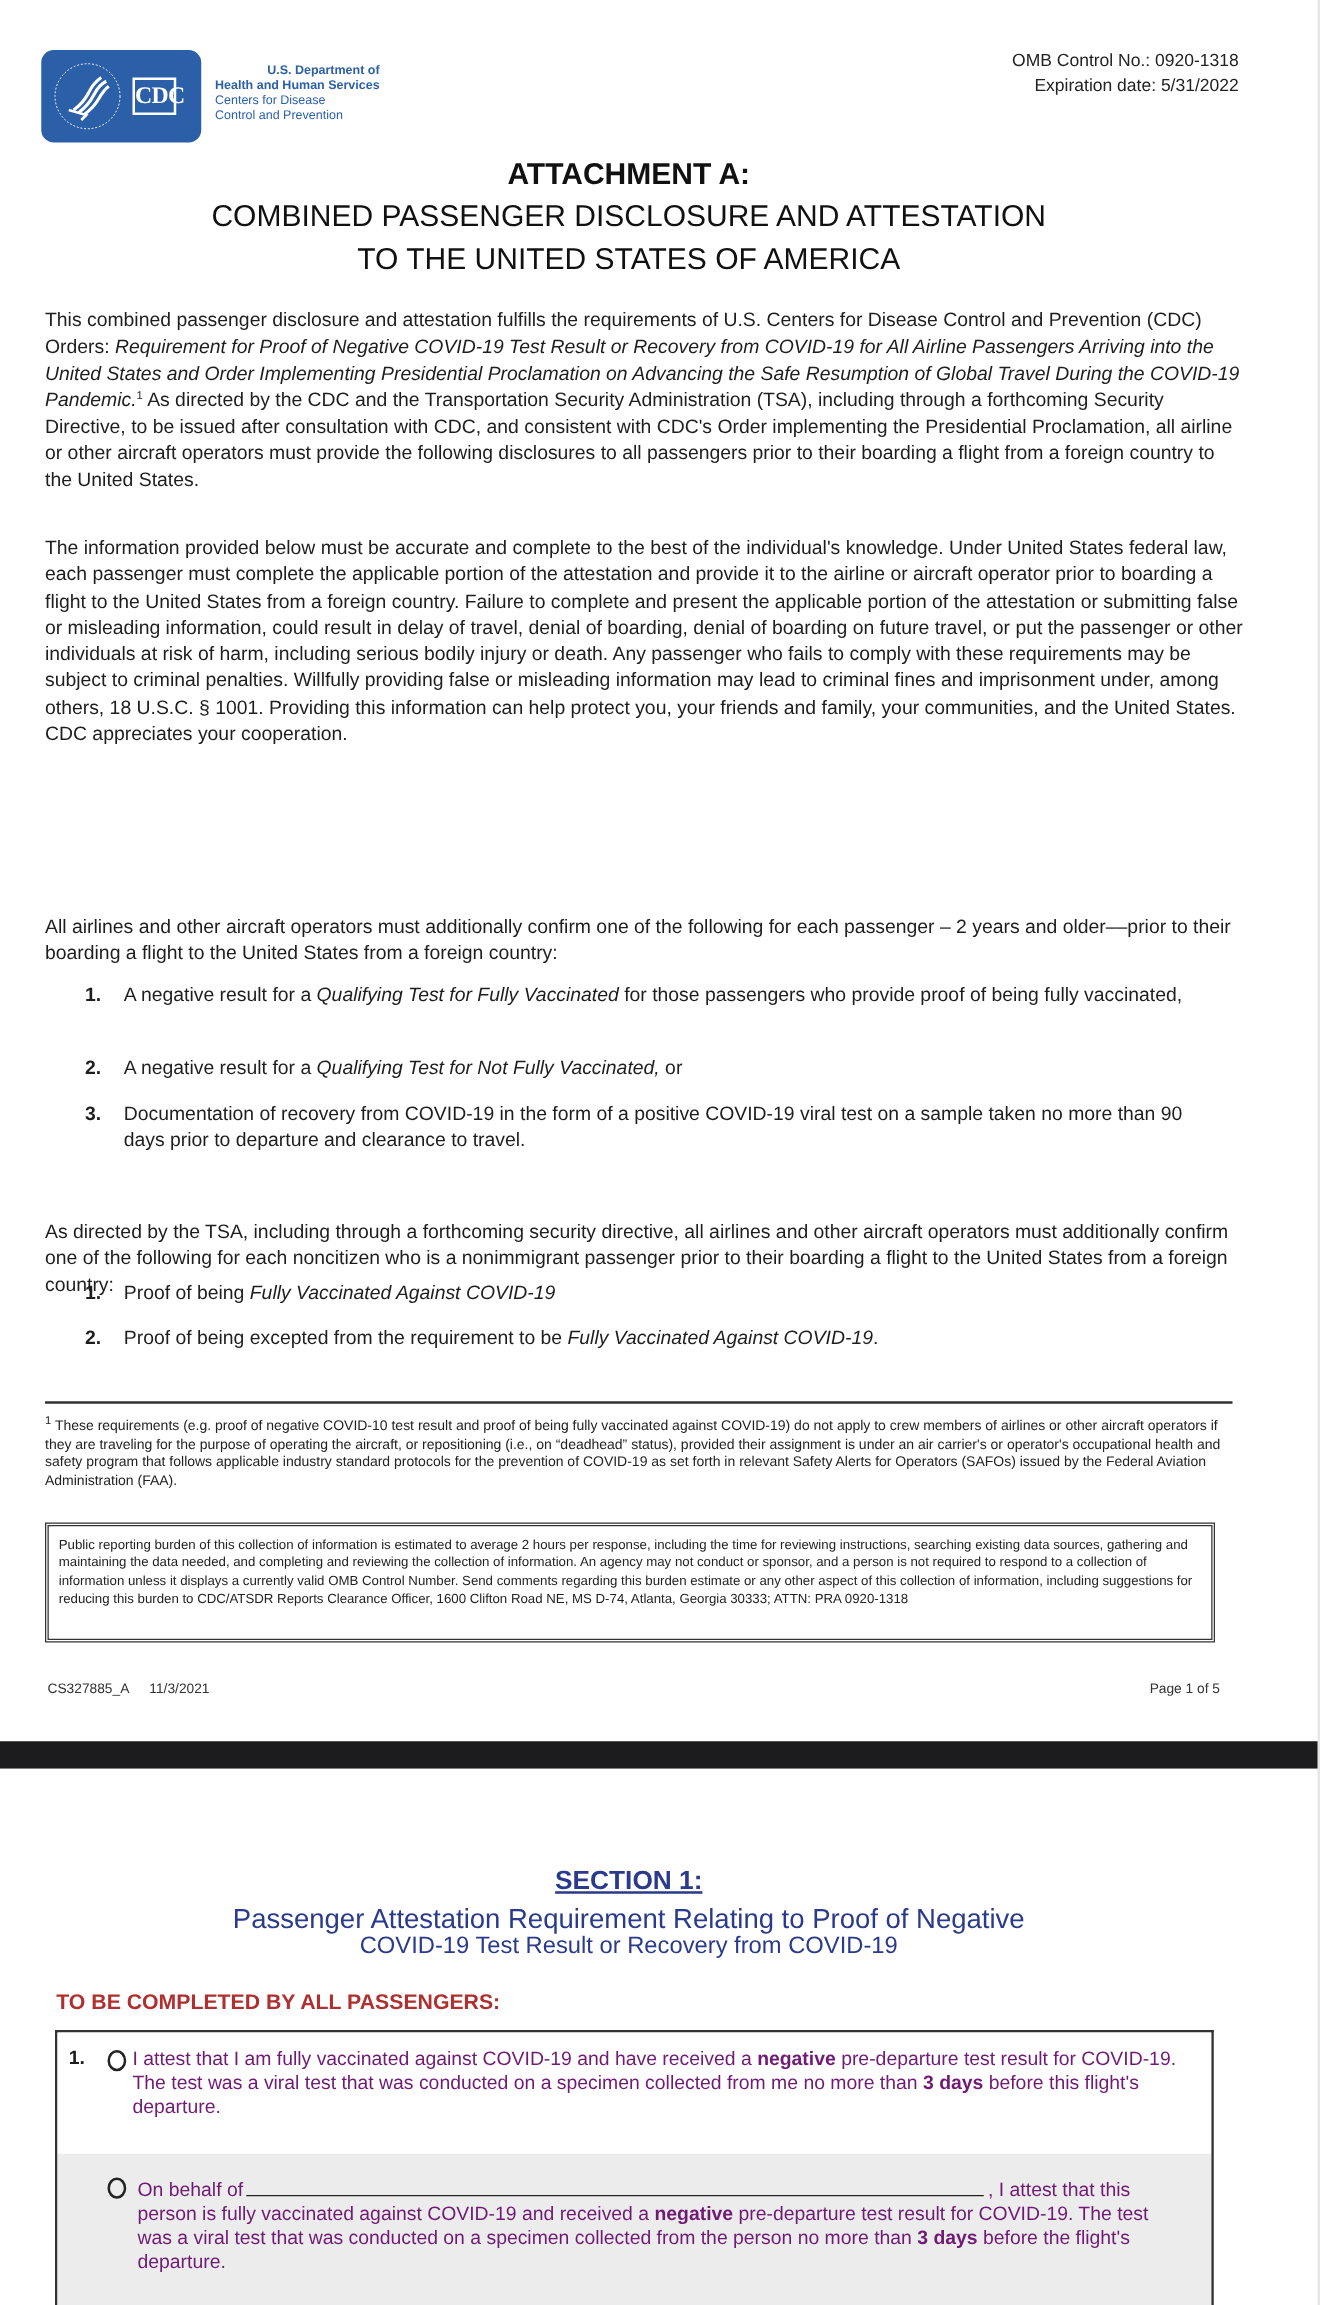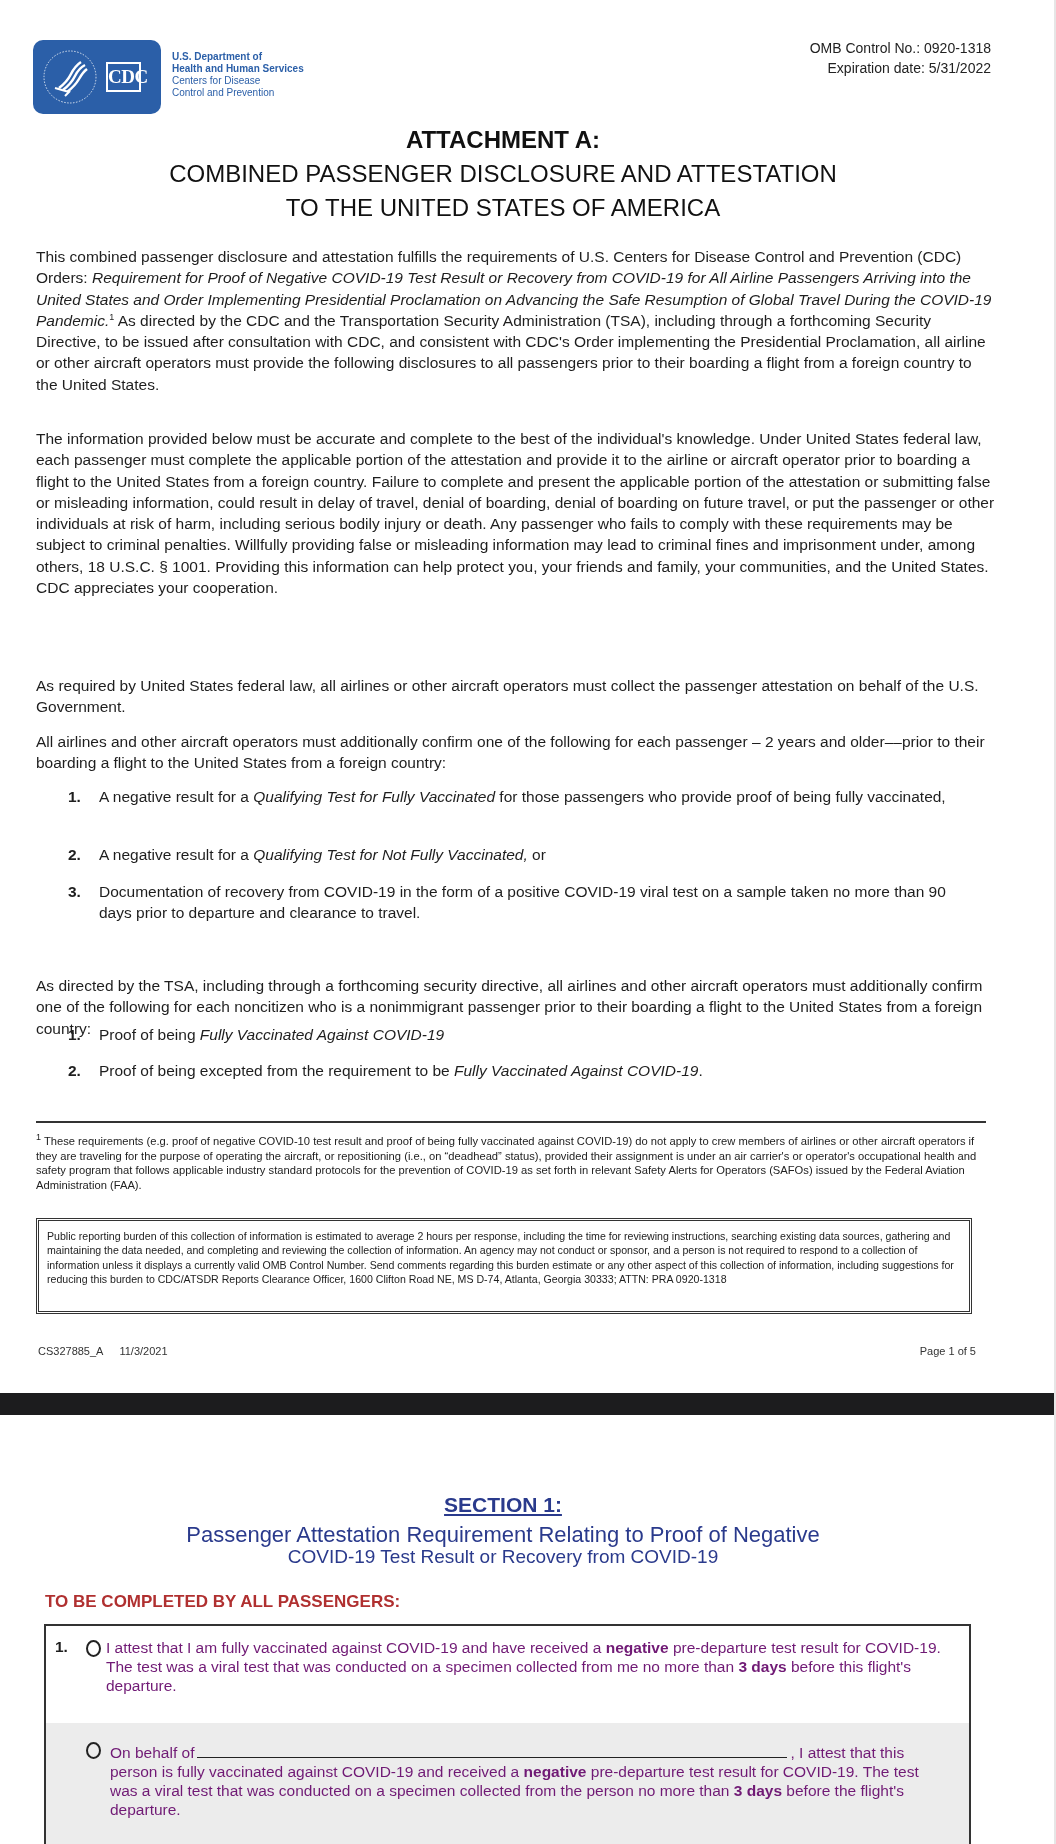--- a/index.html
+++ b/index.html
@@ -19,21 +19,21 @@
     background: #2b5fa8; border-radius: 10px;
   }
   .logo-eagle { position: absolute; left: 8px; top: 8px; width: 58px; height: 58px; }
   .logo-cdc {
     position: absolute; left: 73px; top: 22px; width: 35px; height: 30px;
     border: 2px solid #fff; box-sizing: border-box; color: #fff;
     font-family: "Liberation Serif", serif; font-weight: bold; font-size: 19px;
     line-height: 26px; text-align: center; letter-spacing: -0.5px;
   }
   .agency { position: absolute; left: 172px; top: 51px; font-size: 10px; line-height: 12px; color: #2b5fa8; }
-  .agency .b { font-weight: bold; }
+  .agency .b { font-weight: bold; text-align: right; }
   .omb { position: absolute; right: 65px; top: 38px; text-align: right; font-size: 14px; line-height: 20px; color: #222; }
 
   .title { position: absolute; left: 0; width: 1006px; text-align: center; color: #111; }
   .t1 { top: 126px; font-size: 24px; font-weight: bold; }
   .t2 { top: 160px; font-size: 24px; }
   .t3 { top: 194px; font-size: 24px; }
 
   .para { position: absolute; left: 36px; width: 960px; font-size: 15.5px; line-height: 21.3px; color: #1e1e1e; }
   .para i { font-style: italic; }
   sup { font-size: 9px; line-height: 0; }
@@ -108,21 +108,20 @@
   <div class="title t2">COMBINED PASSENGER DISCLOSURE AND ATTESTATION</div>
   <div class="title t3">TO THE UNITED STATES OF AMERICA</div>
 
   <div class="para" style="top:246px;">
     <span>This combined passenger disclosure and attestation fulfills the requirements of U.S. Centers for Disease Control and Prevention (CDC) Orders: </span><i>Requirement for Proof of Negative COVID-19 Test Result or Recovery from COVID-19 for All Airline Passengers Arriving into the United States and Order Implementing Presidential Proclamation on Advancing the Safe Resumption of Global Travel During the COVID-19 Pandemic.</i><sup>1</sup><span> As directed by the CDC and the Transportation Security Administration (TSA), including through a forthcoming Security Directive, to be issued after consultation with CDC, and consistent with CDC's Order implementing the Presidential Proclamation, all airline or other aircraft operators must provide the following disclosures to all passengers prior to their boarding a flight from a foreign country to the United States.</span>
   </div>
 
   <div class="para" style="top:428px;">The information provided below must be accurate and complete to the best of the individual's knowledge. Under United States federal law, each passenger must complete the applicable portion of the attestation and provide it to the airline or aircraft operator prior to boarding a flight to the United States from a foreign country. Failure to complete and present the applicable portion of the attestation or submitting false or misleading information, could result in delay of travel, denial of boarding, denial of boarding on future travel, or put the passenger or other individuals at risk of harm, including serious bodily injury or death. Any passenger who fails to comply with these requirements may be subject to criminal penalties. Willfully providing false or misleading information may lead to criminal fines and imprisonment under, among others, 18 U.S.C. § 1001. Providing this information can help protect you, your friends and family, your communities, and the United States. CDC appreciates your cooperation.</div>
 
 
-  <div class="para" style="top:675px;">As required by United States federal law, all airlines or other aircraft operators must collect the passenger attestation on behalf of the U.S. Government.</div>
   <div class="para" style="top:731px;">All airlines and other aircraft operators must additionally confirm one of the following for each passenger – 2 years and older––prior to their boarding a flight to the United States from a foreign country:</div>
 
   <div class="ol-item" style="top:786px;">
     <span class="num">1.</span>
     <span class="txt"><span>A negative result for a </span><i>Qualifying Test for Fully Vaccinated</i><span> for those passengers who provide proof of being fully vaccinated,</span></span>
   </div>
   <div class="ol-item" style="top:844px;">
     <span class="num">2.</span>
     <span class="txt"><span>A negative result for a </span><i>Qualifying Test for Not Fully Vaccinated,</i><span> or</span></span>
   </div>

